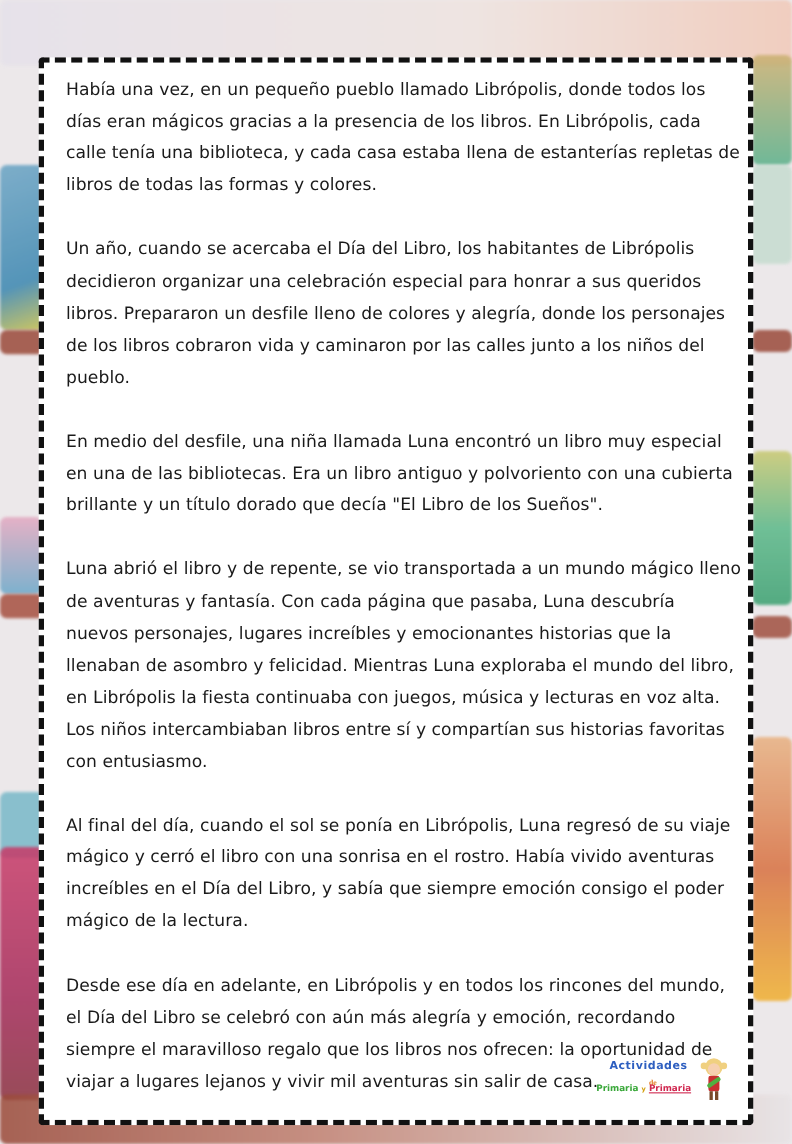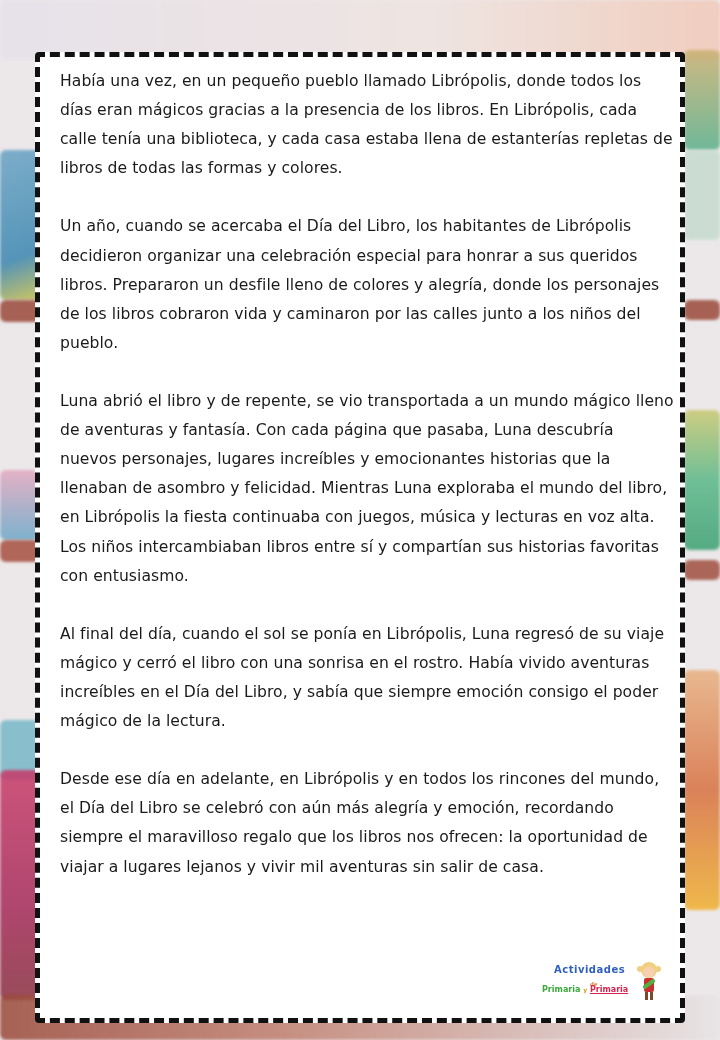--- a/index.html
+++ b/index.html
@@ -54,20 +54,21 @@
   <div class="wash" style="left:684px;top:300px;width:36px;height:20px;background:#9a4a3a;"></div>
   <div class="wash" style="left:684px;top:410px;width:36px;height:140px;background:linear-gradient(180deg,#c8c870,#5ab888,#3aa070);"></div>
   <div class="wash" style="left:684px;top:560px;width:36px;height:20px;background:#a05040;"></div>
   <div class="wash" style="left:684px;top:670px;width:36px;height:240px;background:linear-gradient(180deg,#e8b080,#d87040 50%,#f0b030);"></div>
 </div>
 
 <div class="card">
   <div class="story">
     <p>Había una vez, en un pequeño pueblo llamado Librópolis, donde todos los días eran mágicos gracias a la presencia de los libros. En Librópolis, cada calle tenía una biblioteca,  y cada casa estaba llena de estanterías repletas de libros de todas las formas y colores.</p>
     <p>Un año, cuando se acercaba el Día del Libro, los habitantes de Librópolis decidieron organizar una celebración especial para honrar a sus queridos libros. Prepararon un desfile lleno de colores y alegría, donde los personajes de los libros cobraron vida y caminaron por las calles junto a los niños del pueblo.</p>
+    <p>En medio del desfile, una niña llamada Luna encontró un libro muy especial en una de las bibliotecas.  Era un libro antiguo y polvoriento con una cubierta brillante y un título dorado que decía "El Libro de los Sueños".</p>
     <p>Luna abrió el libro y de repente, se vio transportada a un mundo mágico lleno de aventuras y fantasía. Con cada página que pasaba, Luna descubría nuevos personajes, lugares increíbles y emocionantes historias que la llenaban de asombro y felicidad. Mientras Luna exploraba el mundo del libro, en Librópolis la fiesta continuaba con juegos, música y lecturas en voz alta. Los niños intercambiaban libros entre sí y compartían sus historias favoritas con entusiasmo.</p>
     <p>Al final del día, cuando el sol se ponía en Librópolis, Luna regresó de su viaje mágico y cerró el libro con una sonrisa en el rostro. Había vivido aventuras increíbles en el Día del Libro, y sabía que siempre emoción consigo el poder mágico de la lectura.</p>
     <p>Desde ese día en adelante,  en Librópolis y en todos los rincones del mundo, el Día del Libro se celebró con aún más alegría y emoción, recordando siempre el maravilloso regalo que los libros nos ofrecen: la oportunidad de viajar a lugares lejanos y vivir mil aventuras sin salir de casa.</p>
   </div>
 
   <div class="logo">
     <span class="t1">Actividades</span>
     <span class="t2">de</span>
     <span class="t3">
       <span class="g">Primaria</span>

